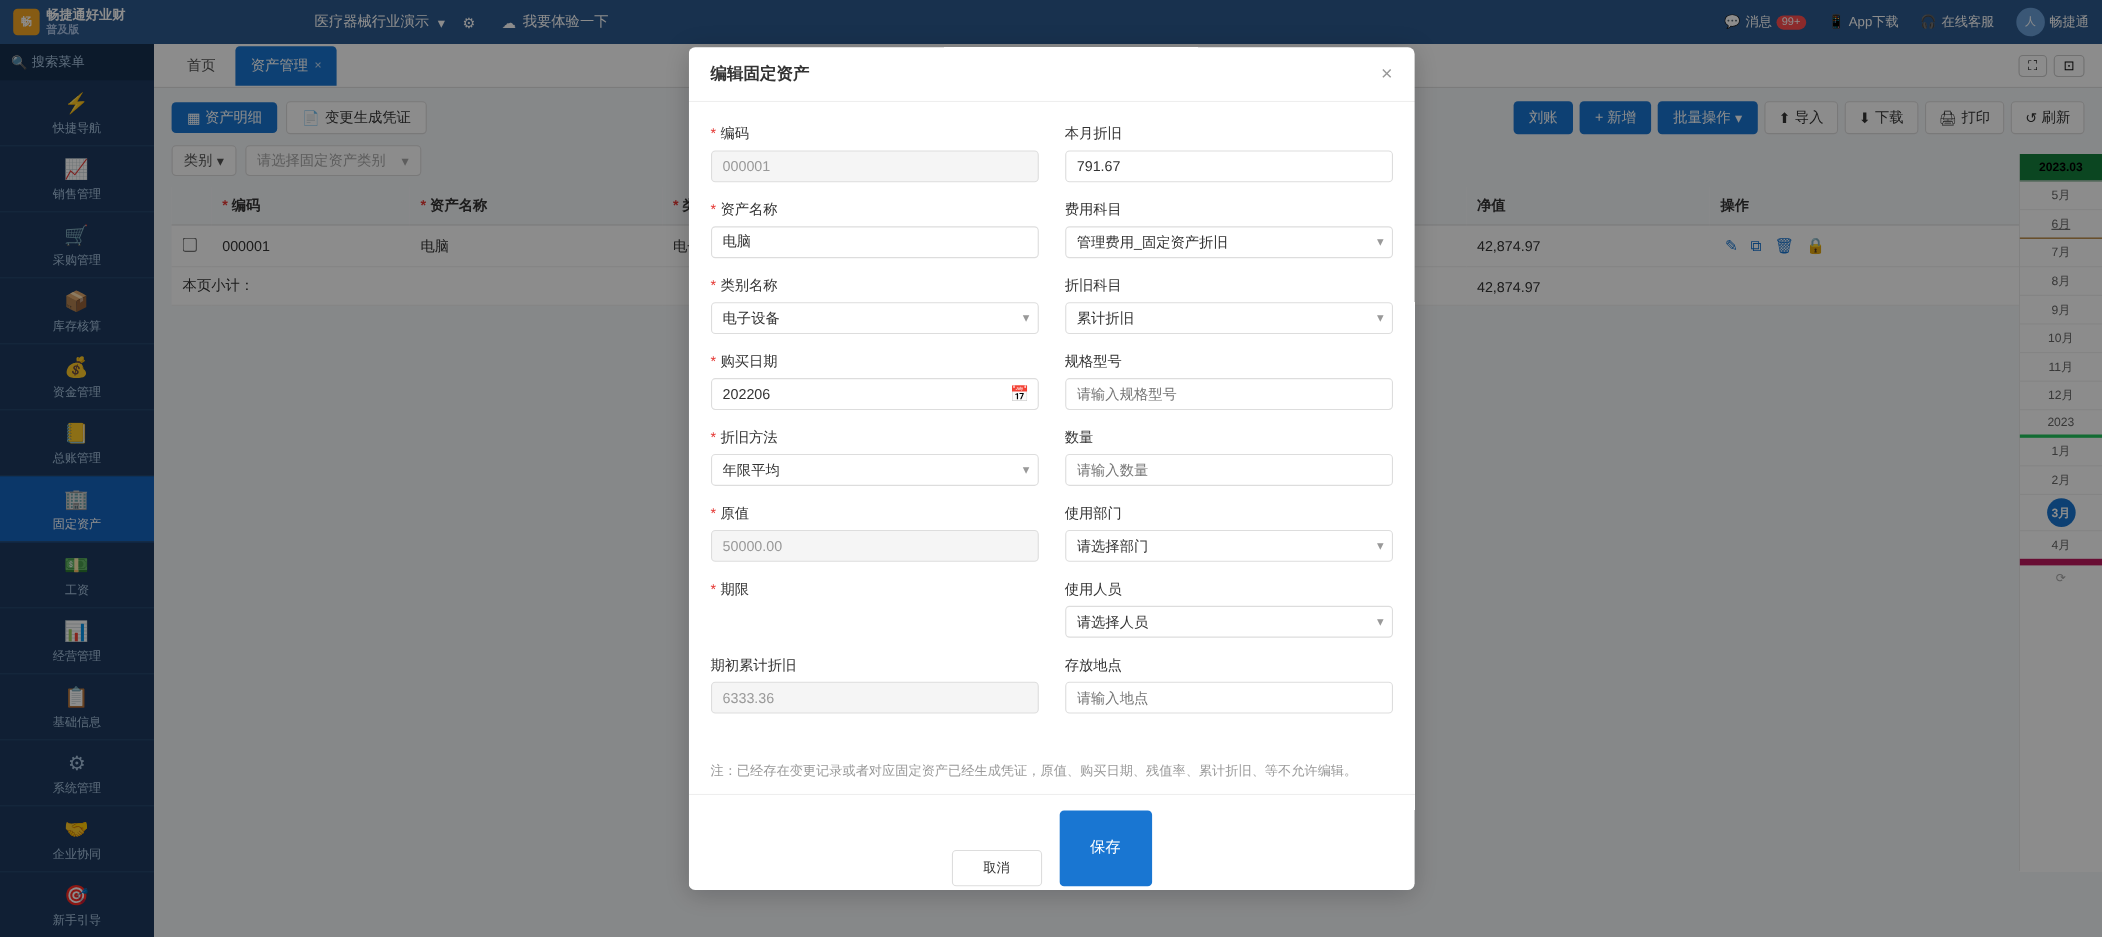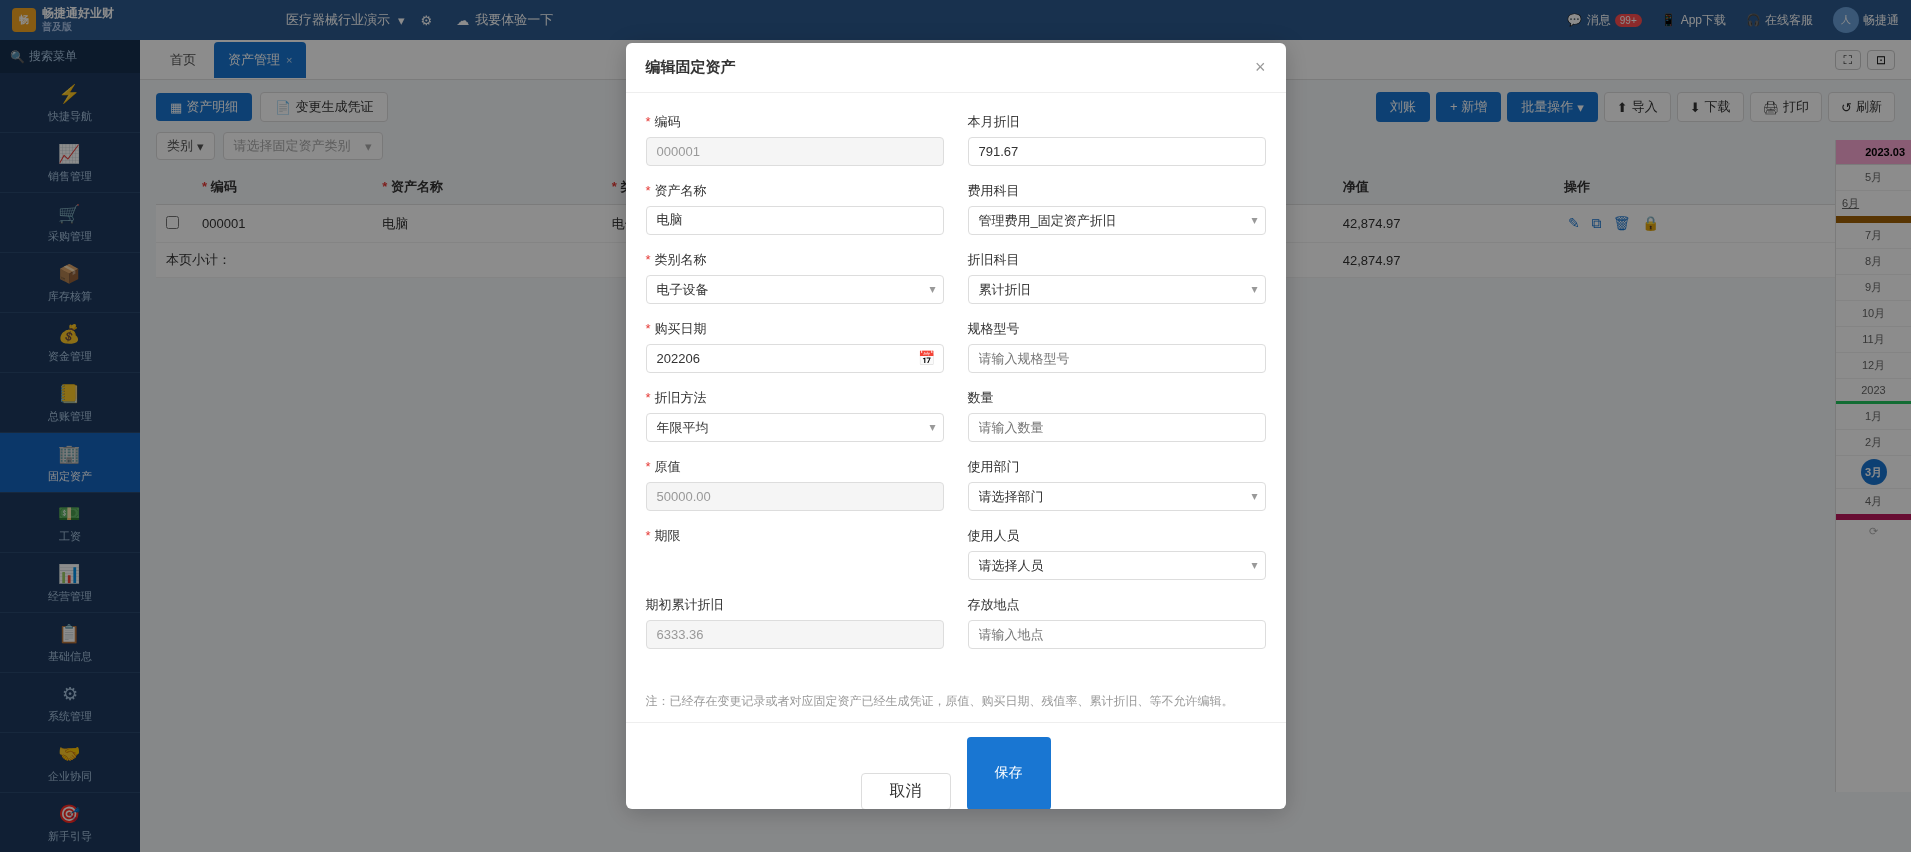--- a/index.html
+++ b/index.html
@@ -465,21 +465,21 @@
       gap: 16px;
       padding: 14px 20px;
       border-top: 1px solid #eee;
     }
     .btn-cancel {
       padding: 7px 28px;
       border: 1px solid #ddd;
       background: #fff;
       border-radius: 4px;
       cursor: pointer;
-      font-size: 16px;
+      font-size: 12px;
       color: #333;
       margin-top: 36px;
     }
     .btn-save {
       padding: 7px 28px;
       border: none;
       background: #1976d2;
       color: #fff;
       border-radius: 4px;
       cursor: pointer;
@@ -702,24 +702,24 @@
               <span>本页小计：</span>
             </td>
             <td>6,333.36</td>
             <td>42,874.97</td>
             <td></td>
           </tr>
         </tbody>
       </table>
 
       <div style="position:fixed;right:0;top:140px;bottom:60px;width:76px;background:#fff;border-left:1px solid #e0e0e0;font-size:11px;overflow:hidden;">
-        <div style="background:#f9a8d4;padding:6px;text-align:right;font-weight:600;border-bottom:1px solid #e0e0e0;">2023.03</div>
+        <div style="background:#15803d;padding:6px;text-align:center;font-weight:600;border-bottom:1px solid #e0e0e0;">2023.03</div>
         <div style="display:flex;flex-direction:column;">
           <div style="padding:5px 6px;border-bottom:1px solid #f0f0f0;text-align:center;color:#666;">5月</div>
-          <div style="padding:5px 6px;border-bottom:7px solid #a16207;color:#666;text-decoration:underline;">6月</div>
+          <div style="padding:5px 6px;border-bottom:1px solid #a16207;text-align:center;color:#666;text-decoration:underline;">6月</div>
           <div style="padding:5px 6px;border-bottom:1px solid #f0f0f0;text-align:center;color:#666;">7月</div>
           <div style="padding:5px 6px;border-bottom:1px solid #f0f0f0;text-align:center;color:#666;">8月</div>
           <div style="padding:5px 6px;border-bottom:1px solid #f0f0f0;text-align:center;color:#666;">9月</div>
           <div style="padding:5px 6px;border-bottom:1px solid #f0f0f0;text-align:center;color:#666;">10月</div>
           <div style="padding:5px 6px;border-bottom:1px solid #f0f0f0;text-align:center;color:#666;">11月</div>
           <div style="padding:5px 6px;border-bottom:1px solid #f0f0f0;text-align:center;color:#666;">12月</div>
           <div style="padding:5px 6px;border-bottom:3px solid #22c55e;text-align:center;color:#666;">2023</div>
           <div style="padding:5px 6px;border-bottom:1px solid #f0f0f0;text-align:center;color:#666;">1月</div>
           <div style="padding:5px 6px;border-bottom:1px solid #f0f0f0;text-align:center;color:#666;">2月</div>
           <div style="padding:3px 6px;border-bottom:1px solid #f0f0f0;text-align:center;">

